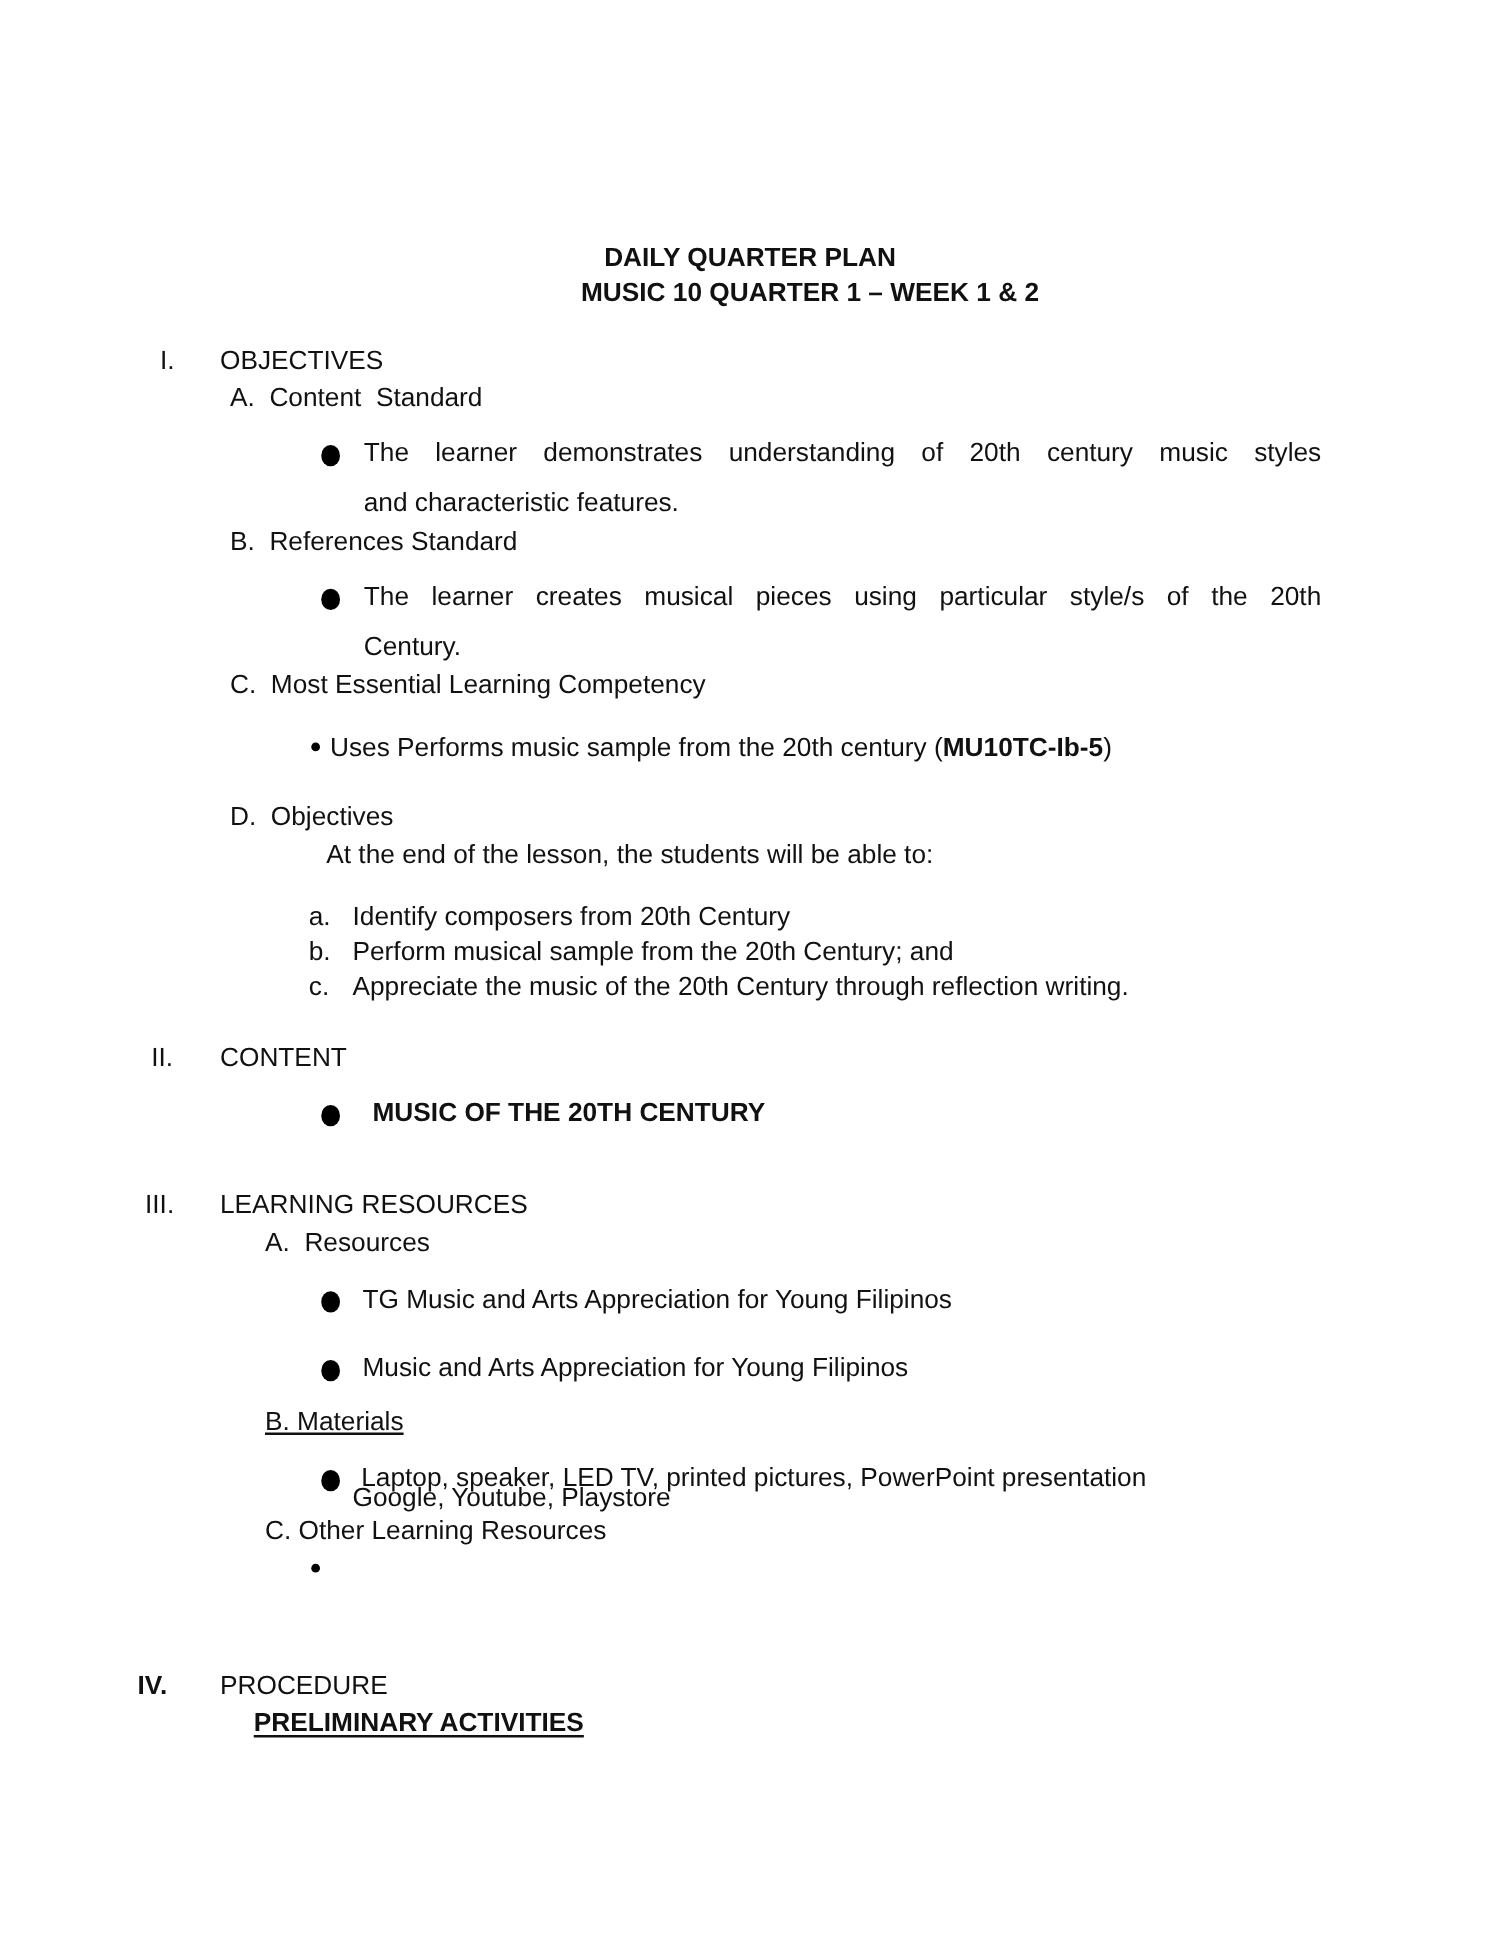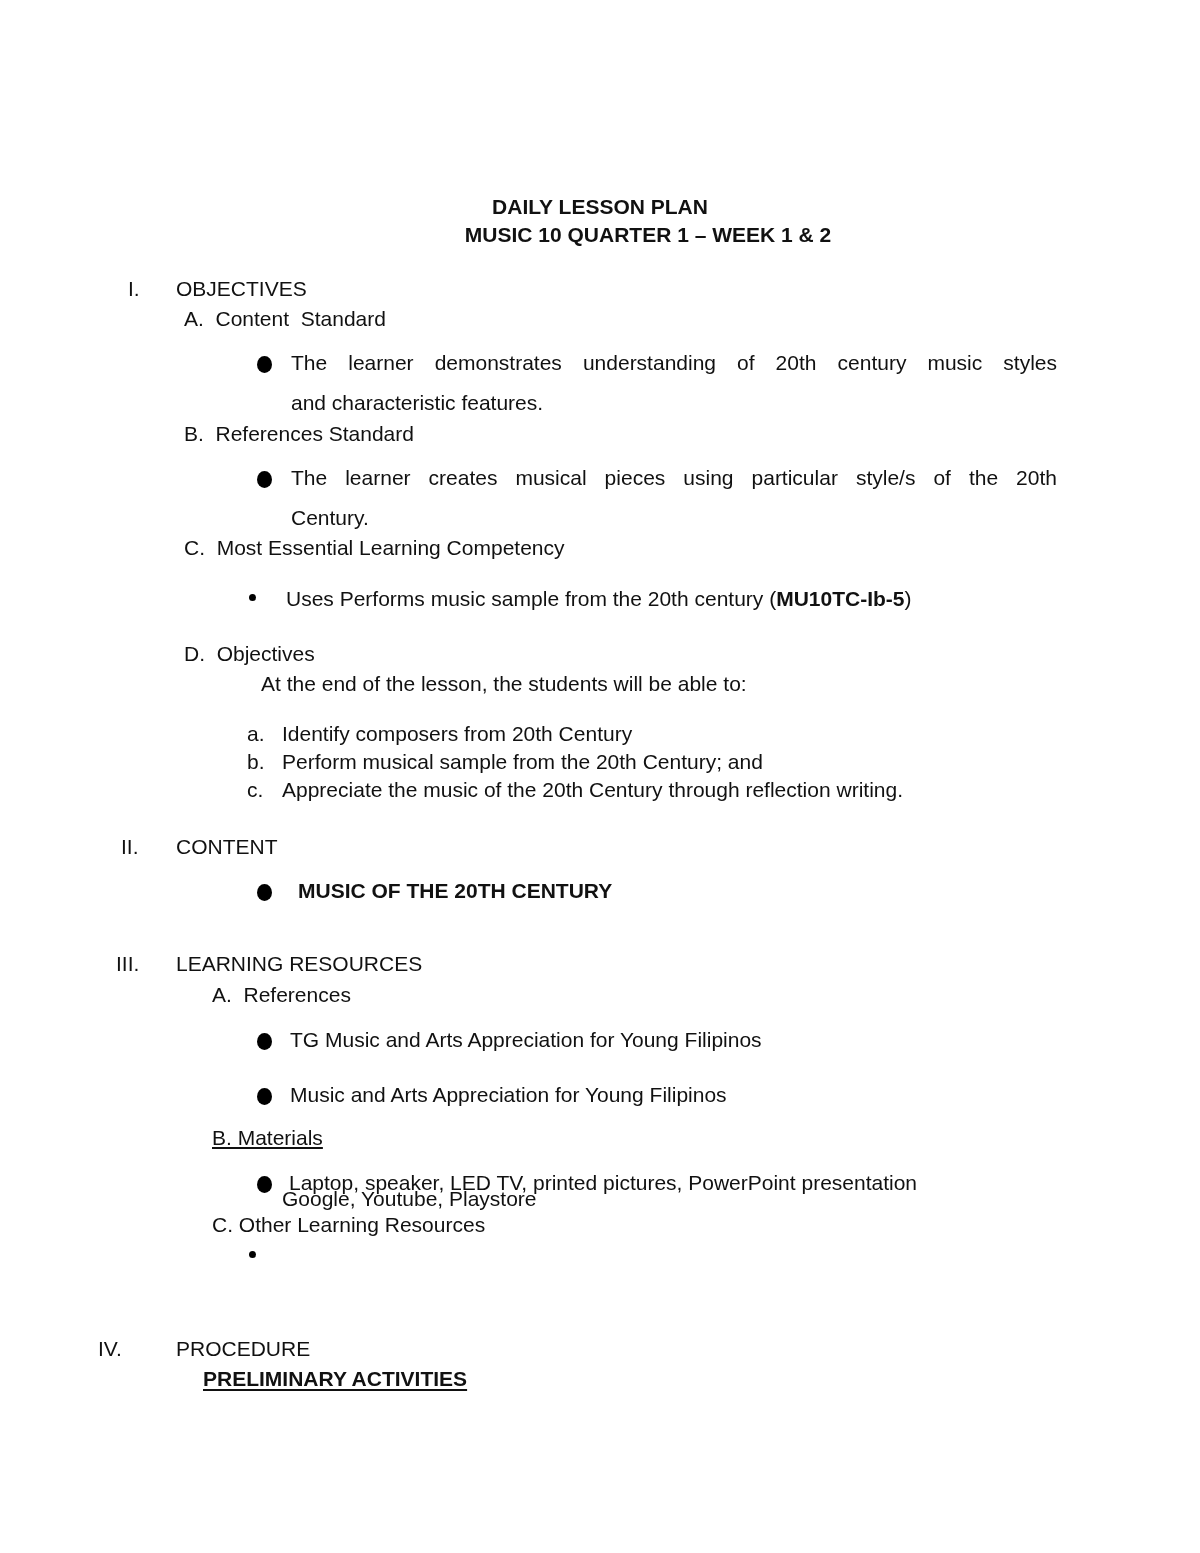--- a/index.html
+++ b/index.html
@@ -21,67 +21,67 @@
     }
     .justify-line {
       position: absolute; text-align: justify; text-align-last: justify;
       white-space: nowrap; line-height: 1;
     }
     .underline { text-decoration: underline; text-underline-offset: 3px; text-decoration-thickness: 2px; }
   </style>
 </head>
 <body>
 
-<div class="abs center bold" style="top:196px;">DAILY LESSON PLAN</div>
+<div class="abs center bold" style="top:196px;">DAILY QUARTER PLAN</div>
 <div class="abs center bold" style="top:224px;padding-left:48px;">MUSIC 10 QUARTER 1 – WEEK 1 &amp; 2</div>
 
 <div class="abs" style="left:128px; top:278px;">I.</div>
 <div class="abs" style="left:176px; top:278px;">OBJECTIVES</div>
 
 <div class="abs" style="left:184px; top:308px; white-space:pre;">A.  Content  Standard</div>
 <div class="dot-big" style="left:257px; top:356px;"></div>
 <div class="justify-line" style="left:291px; top:352px; width:766px;">The learner demonstrates understanding of 20th century music styles</div>
 <div class="abs" style="left:291px; top:392px;">and characteristic features.</div>
 
 <div class="abs" style="left:184px; top:423px; white-space:pre;">B.  References Standard</div>
 <div class="dot-big" style="left:257px; top:471px;"></div>
 <div class="justify-line" style="left:291px; top:467px; width:766px;">The learner creates musical pieces using particular style/s of the 20th</div>
 <div class="abs" style="left:291px; top:507px;">Century.</div>
 
 <div class="abs" style="left:184px; top:537px; white-space:pre;">C.  Most Essential Learning Competency</div>
 <div class="dot-small" style="left:249px; top:594px;"></div>
-<div class="abs" style="left:286px; top:588px;"><span>Uses Performs music sample from the 20th century (</span><span class="bold">MU10TC-Ib-5</span><span>)</span></div>
+<div class="abs" style="left:264px; top:588px;"><span>Uses Performs music sample from the 20th century (</span><span class="bold">MU10TC-Ib-5</span><span>)</span></div>
 
 <div class="abs" style="left:184px; top:643px; white-space:pre;">D.  Objectives</div>
 <div class="abs" style="left:261px; top:673px;">At the end of the lesson, the students will be able to:</div>
 
 <div class="abs" style="left:247px; top:723px;">a.</div>
 <div class="abs" style="left:282px; top:723px;">Identify composers from 20th Century</div>
 <div class="abs" style="left:247px; top:751px;">b.</div>
 <div class="abs" style="left:282px; top:751px;">Perform musical sample from the 20th Century; and</div>
 <div class="abs" style="left:247px; top:779px;">c.</div>
 <div class="abs" style="left:282px; top:779px;">Appreciate the music of the 20th Century through reflection writing.</div>
 
 <div class="abs" style="left:121px; top:836px;">II.</div>
 <div class="abs" style="left:176px; top:836px;">CONTENT</div>
 <div class="dot-big" style="left:257px; top:884px;"></div>
 <div class="abs bold" style="left:298px; top:880px;">MUSIC OF THE 20TH CENTURY</div>
 
 <div class="abs" style="left:116px; top:953px;">III.</div>
 <div class="abs" style="left:176px; top:953px;">LEARNING RESOURCES</div>
 
-<div class="abs" style="left:212px; top:984px; white-space:pre;">A.  References</div>
+<div class="abs" style="left:212px; top:984px; white-space:pre;">A.  Resources</div>
 <div class="dot-big" style="left:257px; top:1033px;"></div>
 <div class="abs" style="left:290px; top:1029px;">TG Music and Arts Appreciation for Young Filipinos</div>
 <div class="dot-big" style="left:257px; top:1088px;"></div>
 <div class="abs" style="left:290px; top:1084px;">Music and Arts Appreciation for Young Filipinos</div>
 
 <div class="abs" style="left:212px; top:1127px;text-decoration:underline;">B. Materials</div>
 <div class="dot-big" style="left:257px; top:1176px;"></div>
 <div class="abs" style="left:289px; top:1172px;">Laptop, speaker, LED TV, printed pictures, PowerPoint presentation</div>
 
 <div class="abs" style="left:212px; top:1214px;">C. Other Learning Resources</div>
 <div class="dot-small" style="left:249px; top:1251px;"></div>
 <div class="abs" style="left:282px; top:1188px;">Google, Youtube, Playstore</div>
 
-<div class="abs" style="left:98px; top:1338px;">IV.</div>
+<div class="abs" style="left:110px; top:1338px;font-weight:bold;">IV.</div>
 <div class="abs" style="left:176px; top:1338px;">PROCEDURE</div>
 <div class="abs bold underline" style="left:203px; top:1368px;">PRELIMINARY ACTIVITIES</div>
 
 </body></html>

